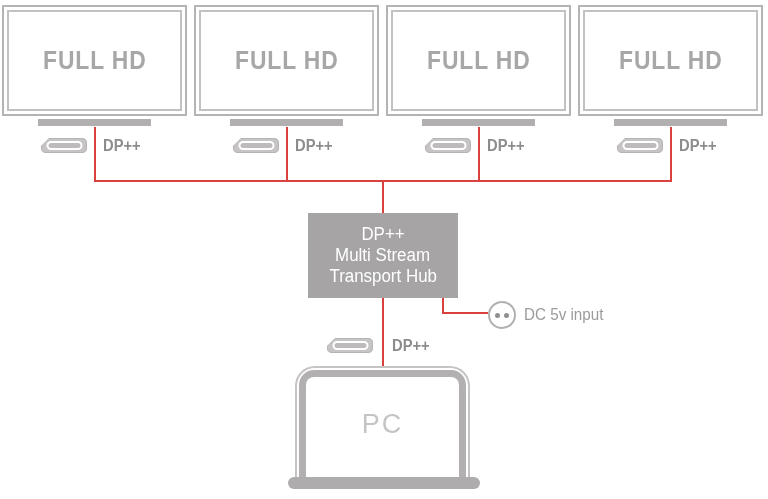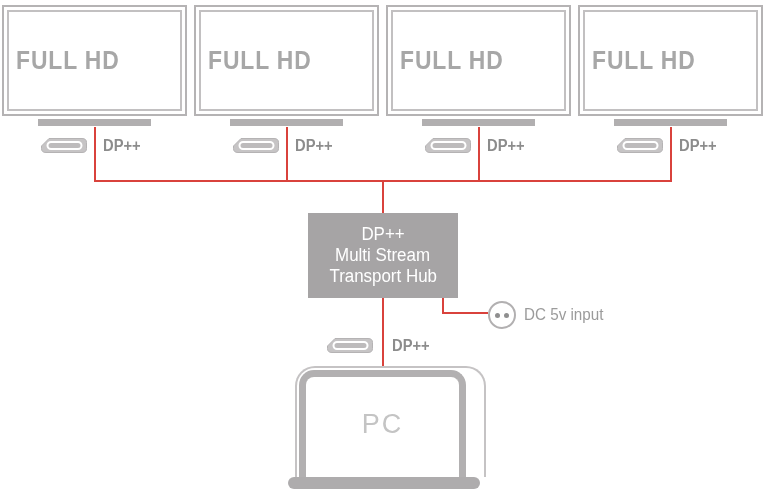--- a/index.html
+++ b/index.html
@@ -12,21 +12,21 @@
   }
   
   .mon-group{position:absolute;top:5px;width:185px;height:160px;}
   .mon-frame{
     position:absolute;left:0;top:0;width:181px;height:107px;
     border:2px solid #b5b3b4;background:#ffffff;box-sizing:content-box;
   }
   .mon-inner{
     position:absolute;left:3px;top:3px;right:3px;bottom:3px;
     border:2px solid #c2c0c1;
-    display:flex;align-items:center;
+    display:flex;align-items:center;justify-content:center;
   }
   .mon-label{
     font-size:26px;font-weight:700;color:#a7a7a7;letter-spacing:1px;
     transform:scaleX(.88);transform-origin:center;white-space:nowrap;
   }
   .mon-stand{
     position:absolute;left:36px;top:114px;width:113px;height:7px;
     background:#b1afb0;
   }
   .dp-icon{position:absolute;left:39px;top:133px;width:46px;height:15px;}
@@ -53,21 +53,21 @@
   .pwr-dot{position:absolute;top:10px;width:5px;height:5px;border-radius:50%;background:#8f8f8f;}
   .pwr-dot.l{left:5px;} .pwr-dot.r{left:14px;}
   .pwr-label{
     position:absolute;left:524px;top:306px;font-size:16px;color:#9b9b9b;
     transform:scaleX(.95);transform-origin:left center;white-space:nowrap;
   }
   
   .laptop{
     position:absolute;left:295px;top:366px;width:167px;height:107px;
     border:2px solid #c5c3c4;border-bottom:none;
-    border-radius:20px 20px 0 0;padding:2px 18px 0 2px;background:#ffffff;
+    border-radius:20px 20px 0 0;padding:2px 2px 0 2px;background:#ffffff;
   }
   .laptop-band{
     width:167px;height:107px;box-sizing:border-box;
     border:7px solid #b2b0b1;border-bottom:none;
     border-radius:15px 15px 0 0;background:#ffffff;position:relative;
   }
   .pc-label{
     position:absolute;left:0;right:0;top:32px;text-align:center;
     font-size:27px;color:#c4c4c4;letter-spacing:2px;
     white-space:nowrap;

